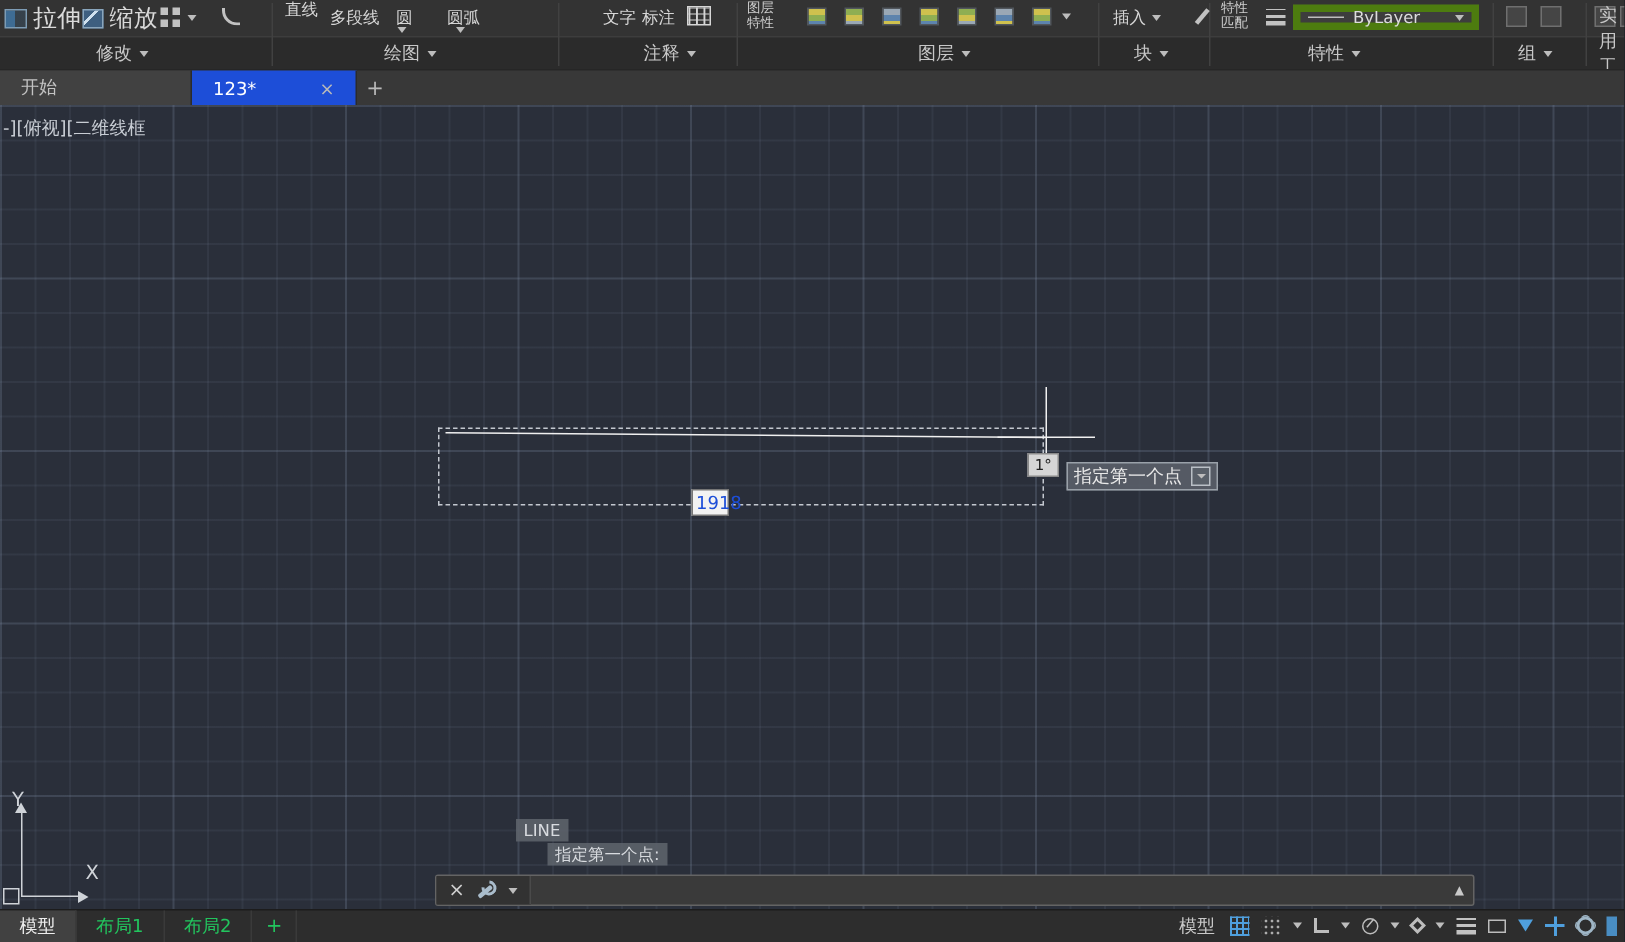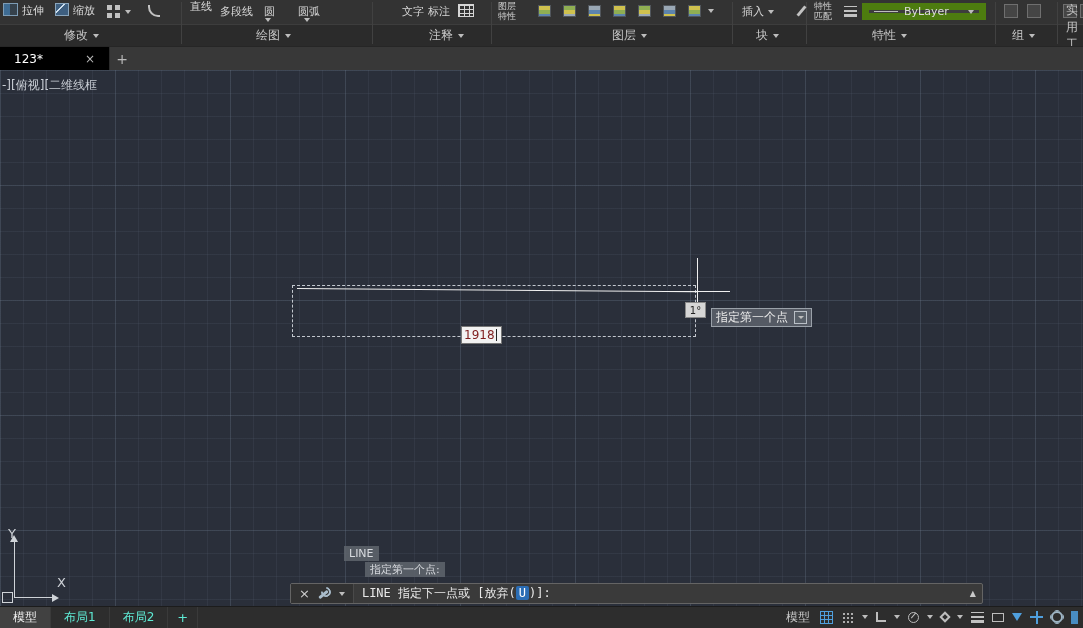--- a/index.html
+++ b/index.html
@@ -7,46 +7,46 @@
   .app{position:relative;width:1083px;height:628px;overflow:hidden;background:#2a2f3a;
        font-family:"DejaVu Sans",sans-serif;font-size:12px;cursor:default}
   .abs{position:absolute}
 
   
   .ribbon{position:absolute;top:0;left:0;right:0;height:46px;background:#333}
   .rb-row2{position:absolute;top:24px;left:0;right:0;height:22px;background:#2b2b2b;border-top:1px solid #3d3d3d}
   .pdiv{position:absolute;top:2px;width:1px;height:42px;background:#414141}
   .panel-label{position:absolute;top:28px;display:flex;align-items:center;gap:5px;color:#c7c7c7;font-size:12px;height:15px}
   .chev{display:inline-block;width:0;height:0;border-left:3.5px solid transparent;border-right:3.5px solid transparent;border-top:4px solid #bdbdbd}
-  .tool{position:absolute;top:3px;display:flex;align-items:flex-start;gap:4px;height:18px;color:#d9d9d9;font-size:11px}
+  .tool{position:absolute;top:3px;display:flex;align-items:center;gap:4px;height:18px;color:#d9d9d9;font-size:16px}
   .rlbl{position:absolute;color:#d6d6d6;font-size:11px;line-height:13px;white-space:nowrap}
   .rlbl2{position:absolute;color:#cfcfcf;font-size:9px;line-height:10px;text-align:center;white-space:nowrap}
 
   .ico{display:inline-block}
   .ico-stretch{width:15px;height:13px;border:1px solid #7d9cb5;background:linear-gradient(90deg,#3e6c94 0 6px,rgba(62,108,148,.25) 6px)}
   .ico-scale{width:14px;height:13px;border:1px solid #8aa6bd;background:linear-gradient(135deg,transparent 0 5px,#cfe0ee 5px 7px,transparent 7px),#3e5f80}
   .ico-array{width:13px;height:13px;background:linear-gradient(#c2c2c2,#c2c2c2),linear-gradient(#c2c2c2,#c2c2c2),linear-gradient(#c2c2c2,#c2c2c2),linear-gradient(#c2c2c2,#c2c2c2);
              background-size:5px 5px;background-position:0 0,8px 0,0 8px,8px 8px;background-repeat:no-repeat}
   .ico-fillet{width:12px;height:12px;border-left:2px solid #c2c2c2;border-bottom:2px solid #c2c2c2;border-bottom-left-radius:10px}
   .ico-table{width:16px;height:13px;border:1px solid #d6d6d6;background-image:linear-gradient(#d6d6d6 1px,transparent 1px),linear-gradient(90deg,#d6d6d6 1px,transparent 1px);background-size:5px 4px}
   .lic{position:absolute;top:5px;width:13px;height:12px;border:1px solid #51565c}
   .licA{background:linear-gradient(180deg,#cfc14e 0 4px,#8fae52 4px 8px,#5d84ad 8px 12px)}
   .licB{background:linear-gradient(180deg,#8fae52 0 4px,#cfc14e 4px 8px,#9aa8b5 8px 12px)}
   .licC{background:linear-gradient(180deg,#9aa8b5 0 4px,#5d84ad 4px 8px,#cfc14e 8px 12px)}
   .ico-brush{width:3px;height:12px;background:#c2c2c2;transform:rotate(40deg)}
   .ico-stub{width:14px;height:14px;border:1px solid #6f6f6f;background:#454545}
   .i-lw{width:13px;height:11px;background:linear-gradient(180deg,#c2c2c2 0 1px,transparent 1px 4px,#c2c2c2 4px 6px,transparent 6px 8px,#c2c2c2 8px 11px)}
-  .bylayer{position:absolute;left:862px;top:3px;width:124px;height:17px;background:#3d3d3d;border:7px solid #4d7c0f;
+  .bylayer{position:absolute;left:862px;top:3px;width:124px;height:17px;background:#3d3d3d;border:5px solid #4d7c0f;
            display:flex;align-items:center;gap:6px;padding:0 5px;color:#dcdcdc;font-size:11px}
   .linesample{width:24px;height:1px;background:#bdbdbd}
 
   
   .tabbar{position:absolute;top:46px;left:0;right:0;height:24px;background:#383838;border-top:1px solid #262626;display:flex;align-items:stretch}
   .ftab{display:flex;align-items:center;justify-content:space-between;padding:0 14px;color:#c3c3c3;background:#414141;border-right:1px solid #2b2b2b;font-size:12px}
-  .ftab.active{background:#000000;color:#fff}
+  .ftab.active{background:#1d4ed8;color:#fff}
   .tclose{color:#b9b9b9;font-size:12px;margin-left:22px}
   .newtab{width:24px;display:flex;align-items:center;justify-content:center;color:#b9b9b9;font-size:14px}
 
   
   .canvas{position:absolute;top:70px;left:0;right:0;bottom:22px;background:#2a2f3a;
     background-image:
       linear-gradient(rgba(125,140,165,.10) 1px,transparent 1px),
       linear-gradient(90deg,rgba(125,140,165,.10) 1px,transparent 1px),
       linear-gradient(rgba(125,140,165,.17) 1px,transparent 1px),
       linear-gradient(90deg,rgba(125,140,165,.17) 1px,transparent 1px);
@@ -54,22 +54,22 @@
   .vplabel{position:absolute;left:2px;top:77px;color:#c8cdd4;font-size:12px}
   .dashedrect{position:absolute;left:292px;top:285px;width:404px;height:52px;border:1px dashed #c3c8cf}
   .rubber{position:absolute;left:297px;top:288px;width:400px;height:1px;background:#f0f0f0;transform:rotate(.45deg);transform-origin:0 0}
   .xh{position:absolute;background:#f0f0f0}
   .anglebox{position:absolute;left:685px;top:302px;width:21px;height:16px;background:#d6d6d6;border:1px solid #8a8a8a;
             color:#222;font-size:10px;display:flex;align-items:center;justify-content:center}
   .cursortip{position:absolute;left:711px;top:308px;height:19px;background:rgba(88,94,103,.93);border:1px solid #9aa1a9;
              color:#e9e9e9;font-size:12px;display:flex;align-items:center;gap:6px;padding:0 4px;white-space:nowrap}
   .morebox{width:13px;height:13px;border:1px solid #b9bfc6;background:#596069;display:flex;align-items:center;justify-content:center}
   .morebox .chev{border-left-width:3px;border-right-width:3px;border-top-width:3.5px}
-  .dyninput{position:absolute;left:461px;top:326px;width:41px;height:18px;background:#f2f2f2;border:1px solid #767676;
-            color:#7f1d1d;font-size:12px;display:flex;align-items:center;padding:0 2px}
+  .dyninput{position:absolute;left:461px;top:326px;width:25px;height:18px;background:#f2f2f2;border:1px solid #767676;
+            color:#1d4ed8;font-size:12px;display:flex;align-items:center;padding:0 2px}
   .caret{display:inline-block;width:1px;height:12px;background:#222;margin-left:1px}
   .badge{position:absolute;background:rgba(95,101,109,.85);color:#d8dbdf;font-size:11px;line-height:15px;padding:0 5px;white-space:nowrap}
   .ucs{background:#cfd3d8}
   .ucslbl{position:absolute;color:#cfd3d8;font-size:13px}
   .arrow-up{position:absolute;width:0;height:0;border-left:4px solid transparent;border-right:4px solid transparent;border-bottom:7px solid #cfd3d8}
   .arrow-right{position:absolute;width:0;height:0;border-top:4px solid transparent;border-bottom:4px solid transparent;border-left:7px solid #cfd3d8}
   .ucsbox{position:absolute;left:2px;top:592px;width:11px;height:11px;border:1px solid #cfd3d8}
 
   
   .cmdbar{position:absolute;left:290px;top:583px;width:693px;height:21px;background:#3a3a3a;border:1px solid #646464;
@@ -78,21 +78,21 @@
   .cmd-close{color:#d0d0d0;font-size:13px;line-height:13px}
   .i-wrench{width:13px;height:13px;position:relative}
   .i-wrench::before{content:"";position:absolute;left:0;top:6px;width:11px;height:3px;background:#a9bccb;transform:rotate(-40deg);border-radius:1px}
   .i-wrench::after{content:"";position:absolute;right:0;top:0;width:6px;height:6px;border:2px solid #a9bccb;border-radius:50%;border-top-color:transparent;transform:rotate(-40deg)}
   .cmd-text{font-family:"DejaVu Sans Mono",monospace;font-size:12px;margin-left:8px;white-space:pre}
   .ukey{background:#2a6db5;color:#fff;padding:0 3px;border-radius:2px}
   .cmd-expand{margin-left:auto;padding-right:6px;color:#c9c9c9;font-size:8px}
 
   
   .statusbar{position:absolute;left:0;right:0;bottom:0;height:22px;background:#2d2d2d;border-top:1px solid #1c1c1c;display:flex;align-items:stretch}
-  .stab{display:flex;align-items:center;padding:0 13px;border-right:1px solid #3a3a3a;font-size:12px;color:#5eead4}
+  .stab{display:flex;align-items:center;padding:0 13px;border-right:1px solid #3a3a3a;font-size:12px;color:#22c55e}
   .stab.active{background:#414141;color:#ededed}
   .stab.plus{padding:0 9px;font-size:13px}
   .sright{position:absolute;right:2px;top:606px;height:22px;display:flex;align-items:center;gap:8px;padding-right:3px}
   .smodel{color:#c8c8c8;font-size:12px;margin-right:2px}
   .sico{display:inline-block}
   .i-grid{width:13px;height:13px;background-image:repeating-linear-gradient(0deg,#4f9fdd 0 1px,transparent 1px 4px),repeating-linear-gradient(90deg,#4f9fdd 0 1px,transparent 1px 4px)}
   .i-snap{width:13px;height:13px;background-image:radial-gradient(#adadad .9px,transparent 1.1px);background-size:4px 4px;background-position:1px 1px}
   .i-ortho{width:10px;height:10px;border-left:2px solid #bdbdbd;border-bottom:2px solid #bdbdbd}
   .i-polar{width:11px;height:11px;border:1px solid #bdbdbd;border-radius:50%;position:relative}
   .i-polar::after{content:"";position:absolute;left:4px;top:-1px;width:1px;height:7px;background:#bdbdbd;transform:rotate(40deg)}
@@ -202,20 +202,23 @@
     <div class="panel-label" style="left:1012px">
       <span>组</span>
         <span class="chev"></span>
     </div>
     <div class="panel-label" style="left:1066px">
       <span>实用工具</span>
     </div>
   </div>
 
   <div class="tabbar">
+    <div class="ftab" style="width:128px">
+      <span>开始</span>
+    </div>
     <div class="ftab active" style="width:110px">
       <span>123*</span>
       <span class="tclose">×</span>
     </div>
     <div class="newtab">+</div>
   </div>
 
   <div class="canvas"></div>
 
   <div class="vplabel">-][俯视][二维线框</div>
@@ -248,21 +251,20 @@
   <span class="arrow-right" style="left:52px;top:594px"></span>
   <span class="ucslbl" style="left:57px;top:575px">X</span>
   <span class="ucsbox"></span>
 
   <div class="cmdbar">
     <div class="cmd-ctrl">
       <span class="cmd-close">×</span>
       <span class="i-wrench"></span>
       <span class="chev"></span>
     </div>
-    <span class="cmd-text"><span>LINE</span><span> 指定下一点或 [放弃(</span><span class="ukey">U</span><span>)]:</span></span>
     <span class="cmd-expand">▲</span>
   </div>
 
   <div class="statusbar">
     <div class="stab active">
         <span>模型</span>
       </div>
     <div class="stab">
         <span>布局1</span>
       </div>

